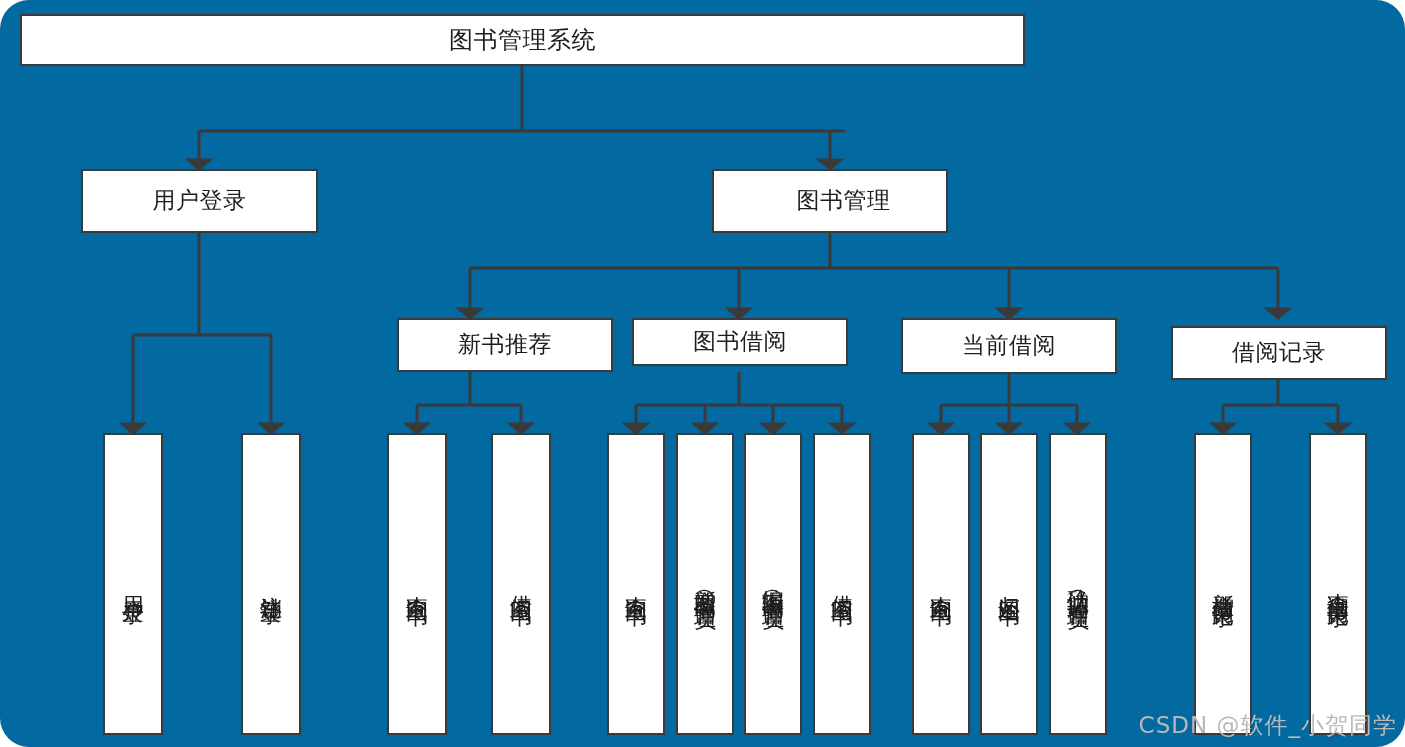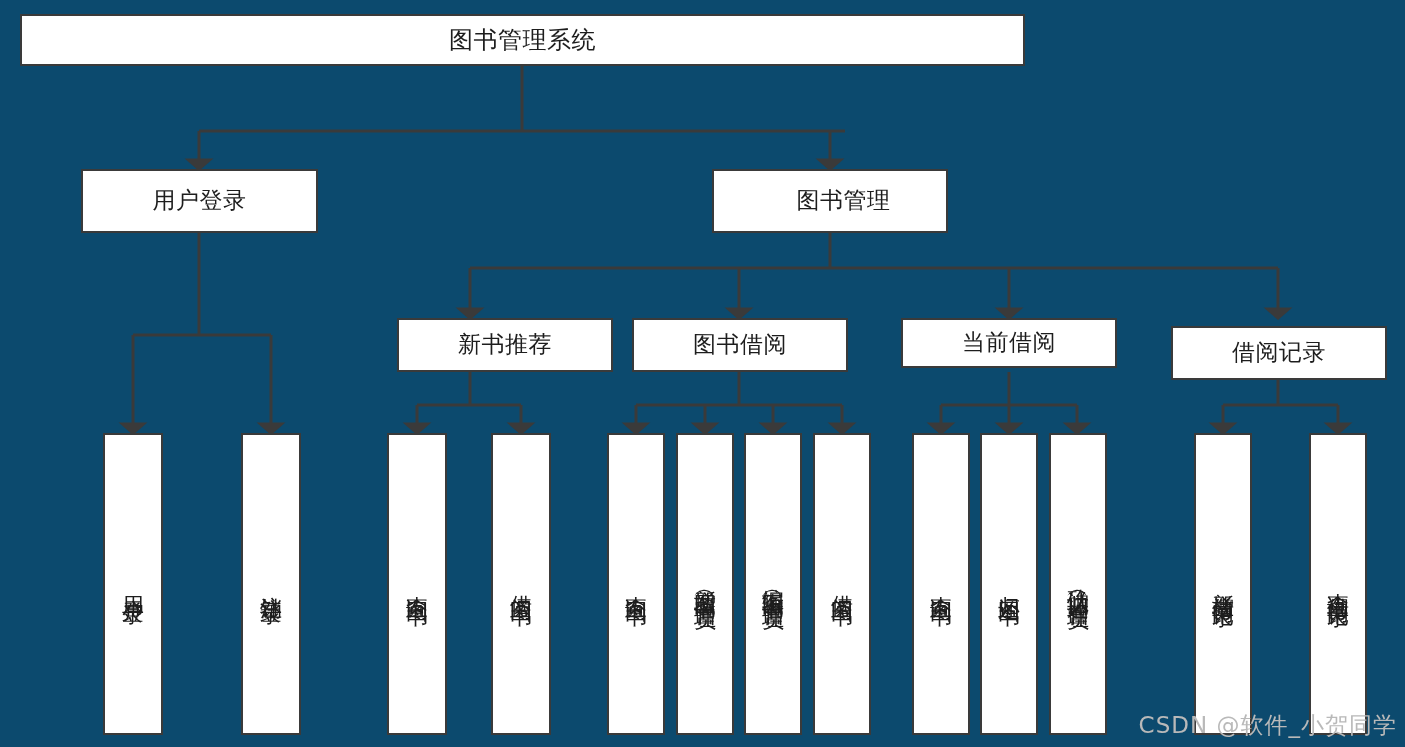--- a/index.html
+++ b/index.html
@@ -8,22 +8,23 @@
     padding: 0;
     background: #ffffff;
   }
   body {
     font-family: "DejaVu Sans", "Liberation Sans", sans-serif;
   }
   #canvas {
     position: relative;
     width: 1405px;
     height: 747px;
-    background: #0c4a6e;
+    background: #0369a1;
     overflow: hidden;
+    border-radius: 29px;
   }
   #edges {
     position: absolute;
     left: 0;
     top: 0;
     width: 1405px;
     height: 747px;
     pointer-events: none;
   }
   .node {
@@ -123,22 +124,22 @@
       <path d="M1338,405 L1338,426" marker-end="url(#arrow)"></path>
     </g>
   </svg>
 
   <div class="node horiz title" style="left:20px; top:14px; width:1005px; height:52px;">图书管理系统</div>
 
   <div class="node horiz" style="left:81px; top:169px; width:237px; height:64px;">用户登录</div>
   <div class="node horiz" style="left:712px; top:169px; width:236px; height:64px;padding-left:27px;">图书管理</div>
 
   <div class="node horiz" style="left:362px; top:318px; width:216px; height:54px;margin-left:35px;">新书推荐</div>
-  <div class="node horiz" style="left:632px; top:318px; width:216px; height:54px;">图书借阅</div>
-  <div class="node horiz" style="left:901px; top:318px; width:216px; height:50px;">当前借阅</div>
+  <div class="node horiz" style="left:632px; top:318px; width:216px; height:48px;">图书借阅</div>
+  <div class="node horiz" style="left:901px; top:318px; width:216px; height:56px;">当前借阅</div>
   <div class="node horiz" style="left:1171px; top:318px; width:216px; height:54px;margin-top:8px;">借阅记录</div>
 
   <div class="node leaf" style="left:103px; top:433px; width:60px; height:302px;">用户登录</div>
   <div class="node leaf" style="left:241px; top:433px; width:60px; height:302px;">注销登录</div>
 
   <div class="node leaf" style="left:387px; top:433px; width:60px; height:302px;">查询图书</div>
   <div class="node leaf" style="left:491px; top:433px; width:60px; height:302px;">借阅图书</div>
 
   <div class="node leaf" style="left:607px; top:433px; width:58px; height:302px;">查询图书</div>
   <div class="node leaf" style="left:676px; top:433px; width:58px; height:302px;">新增图书（管理员）</div>

